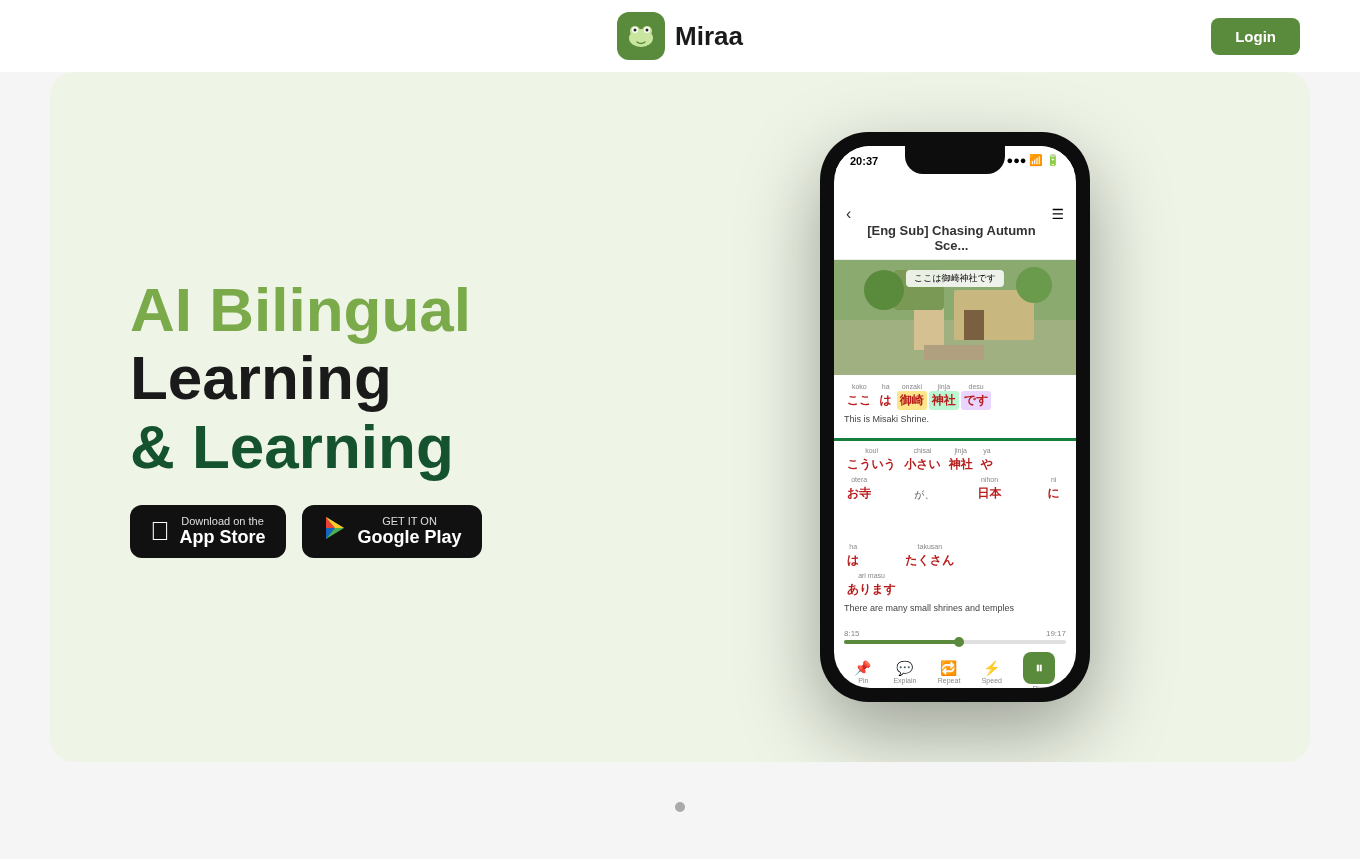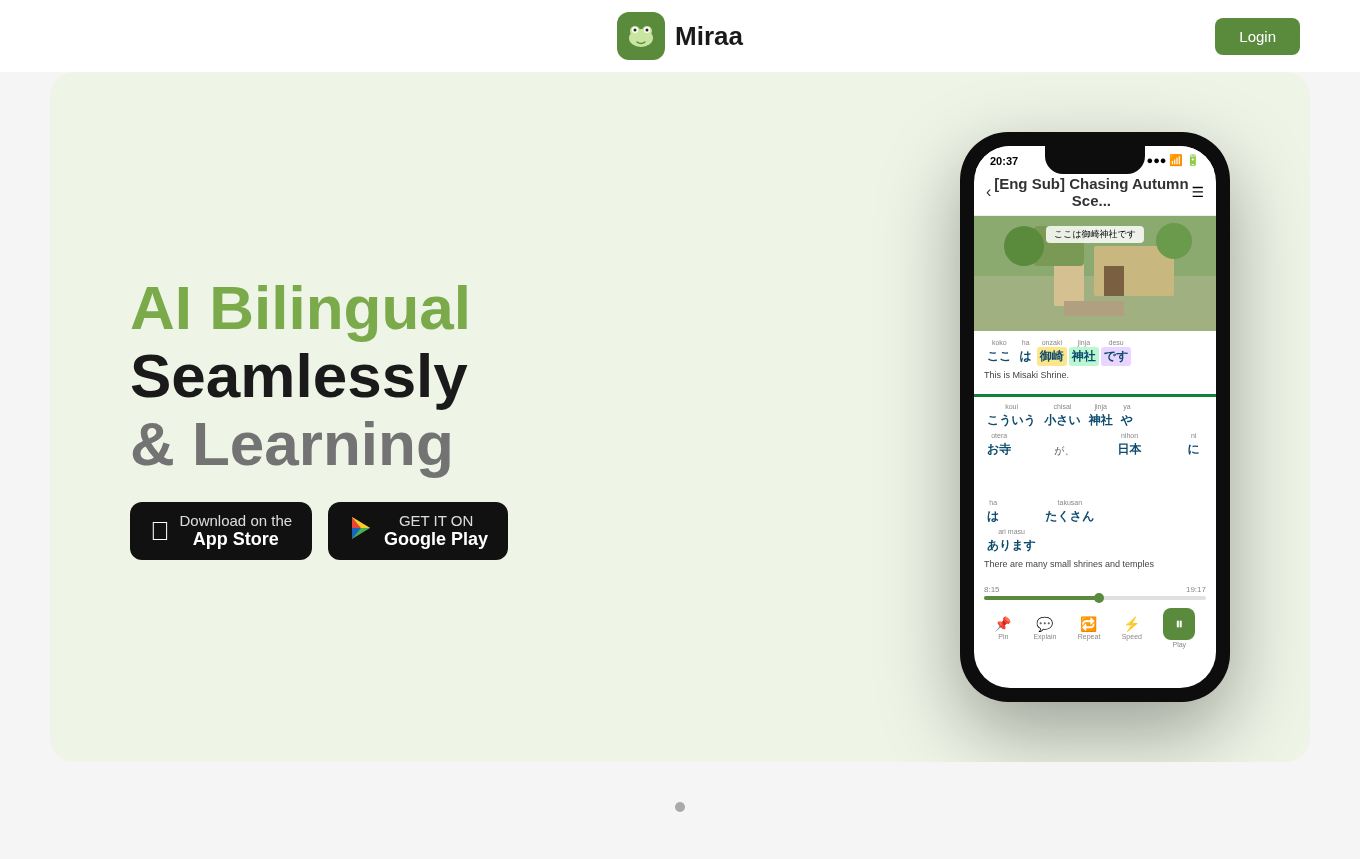--- a/index.html
+++ b/index.html
@@ -44,21 +44,21 @@
     }
     .login-btn {
       position: absolute;
       right: 60px;
       background: #5a8a3c;
       color: #fff;
       border: none;
       border-radius: 8px;
       padding: 10px 24px;
       font-size: 15px;
-      font-weight: 400;
+      font-weight: 700;
       cursor: pointer;
     }
 
     
     .hero {
       background: #eef4e6;
       margin: 0 50px;
       border-radius: 24px;
       min-height: 640px;
       display: flex;
@@ -79,21 +79,21 @@
     }
     .hero-title .ai-bilingual {
       color: #7aaa4a;
       font-weight: 700;
     }
     .hero-title .subtitles {
       color: #1a1a1a;
       font-weight: 900;
     }
     .hero-title .learning {
-      color: #737373;
+      color: #14532d;
       font-weight: 900;
     }
     .hero-subtitle {
       font-size: 18px;
       color: #555;
       margin-bottom: 36px;
       line-height: 1.5;
     }
     .store-buttons {
       display: flex;
@@ -110,33 +110,33 @@
       padding: 10px 20px;
       text-decoration: none;
       cursor: pointer;
       border: none;
     }
     .store-btn-inner {
       display: flex;
       flex-direction: column;
     }
     .store-btn-sub {
-      font-size: 15px;
+      font-size: 11px;
       opacity: 0.85;
     }
     .store-btn-main {
       font-size: 18px;
       font-weight: 700;
     }
 
     
     .hero-right {
       flex: 1;
       display: flex;
-      justify-content: flex-end;
+      justify-content: center;
       align-items: center;
     }
     .phone-frame {
       width: 270px;
       height: 570px;
       background: #0d0d0d;
       border-radius: 48px;
       padding: 14px;
       box-shadow: 0 30px 80px rgba(0,0,0,0.35);
       position: relative;
@@ -170,25 +170,26 @@
       background: #fff;
     }
     .phone-nav {
       display: flex;
       align-items: center;
       justify-content: space-between;
       padding: 4px 12px 6px;
       border-bottom: 1px solid #eee;
     }
     .phone-nav-title {
-      font-size: 15px;
+      font-size: 13px;
       font-weight: 600;
       color: #333;
       flex: 1;
       text-align: center;
+      margin-top: 48px;
     }
     .back-arrow {
       font-size: 16px;
       color: #333;
     }
     .phone-video {
       width: 100%;
       height: 115px;
       background: linear-gradient(135deg, #c8d8b0, #a0b890, #7a9960);
       position: relative;
@@ -222,21 +223,21 @@
       align-items: center;
       gap: 1px;
     }
     .jp-ruby {
       font-size: 7px;
       color: #888;
     }
     .jp-char {
       font-size: 12px;
       font-weight: 600;
-      color: #0c4a6e;
+      color: #b91c1c;
       padding: 1px 3px;
       border-radius: 3px;
     }
     .jp-char.highlight-yellow { background: #fde68a; }
     .jp-char.highlight-green { background: #bbf7d0; }
     .jp-char.highlight-purple { background: #e9d5ff; }
     .eng-line {
       font-size: 9px;
       color: #444;
       margin: 4px 0 6px;
@@ -351,21 +352,21 @@
     </div>
     <span class="logo-text">Miraa</span>
   </div>
   <button class="login-btn">Login</button>
 </header>
 
 <section class="hero">
   <div class="hero-left">
     <div class="hero-title">
       <span class="ai-bilingual">AI Bilingual</span><br>
-      <span class="subtitles">Seamlessly</span><br>
+      <span class="subtitles">Learning</span><br>
       <span class="learning">&amp; Learning</span>
     </div>
     <div class="store-buttons">
 
       <button class="store-btn">
         <span style="font-size:26px;"></span>
         <div class="store-btn-inner">
           <span class="store-btn-sub">Download on the</span>
           <span class="store-btn-main">App Store</span>
         </div>

